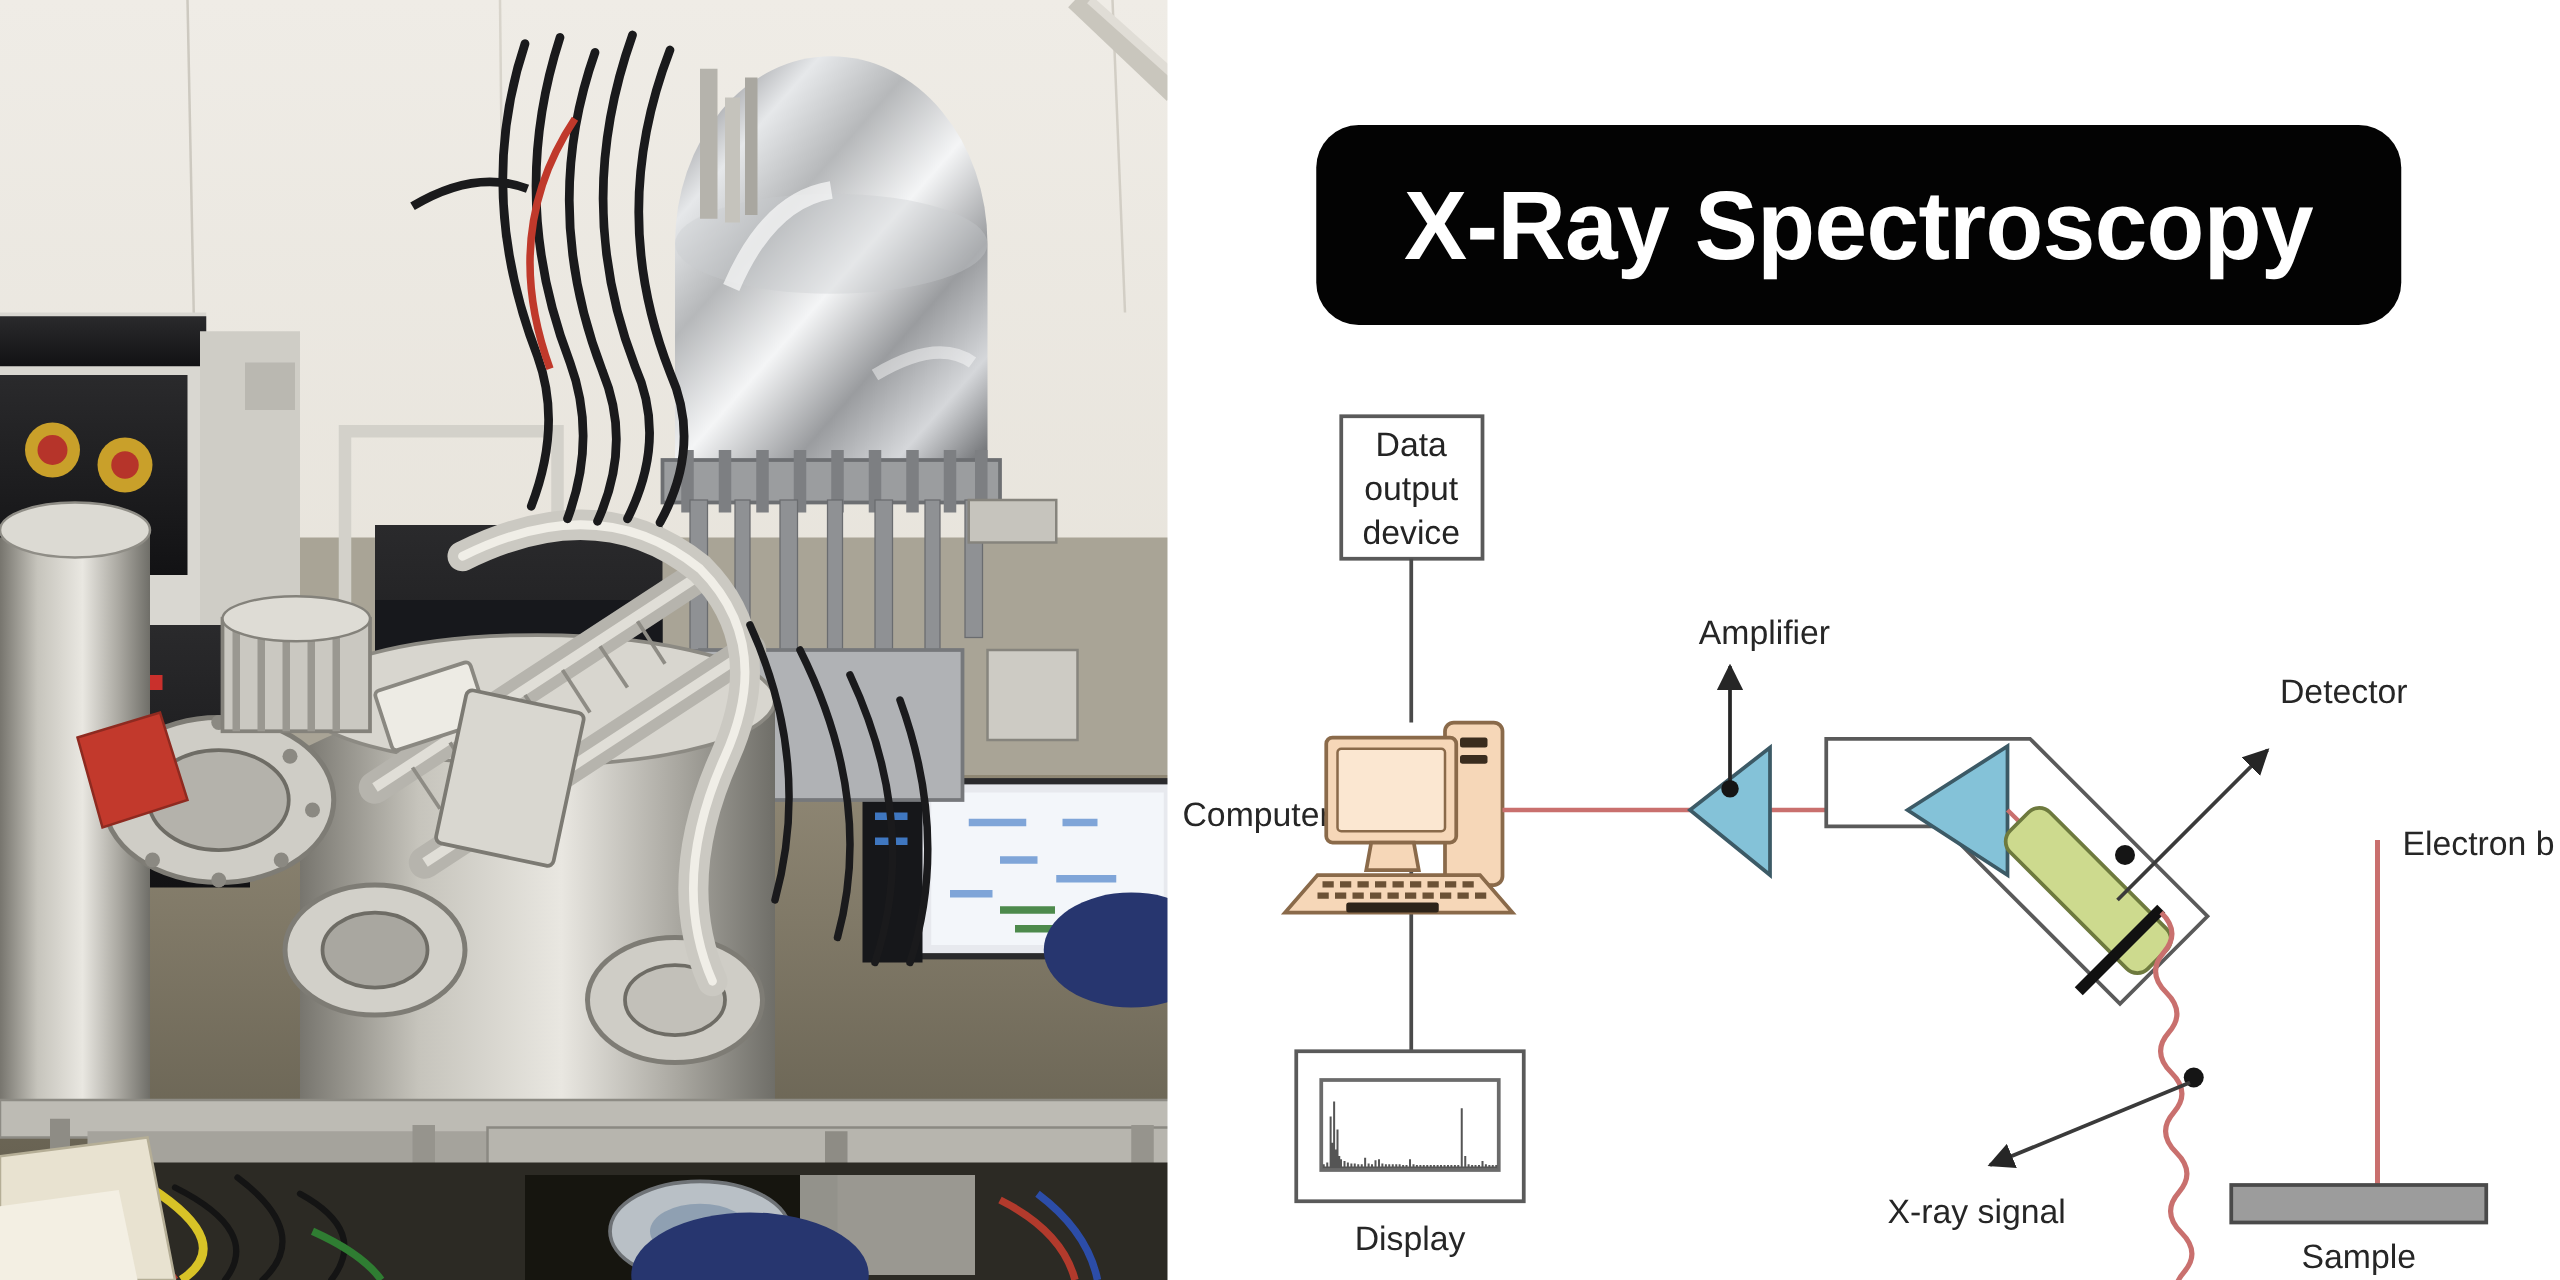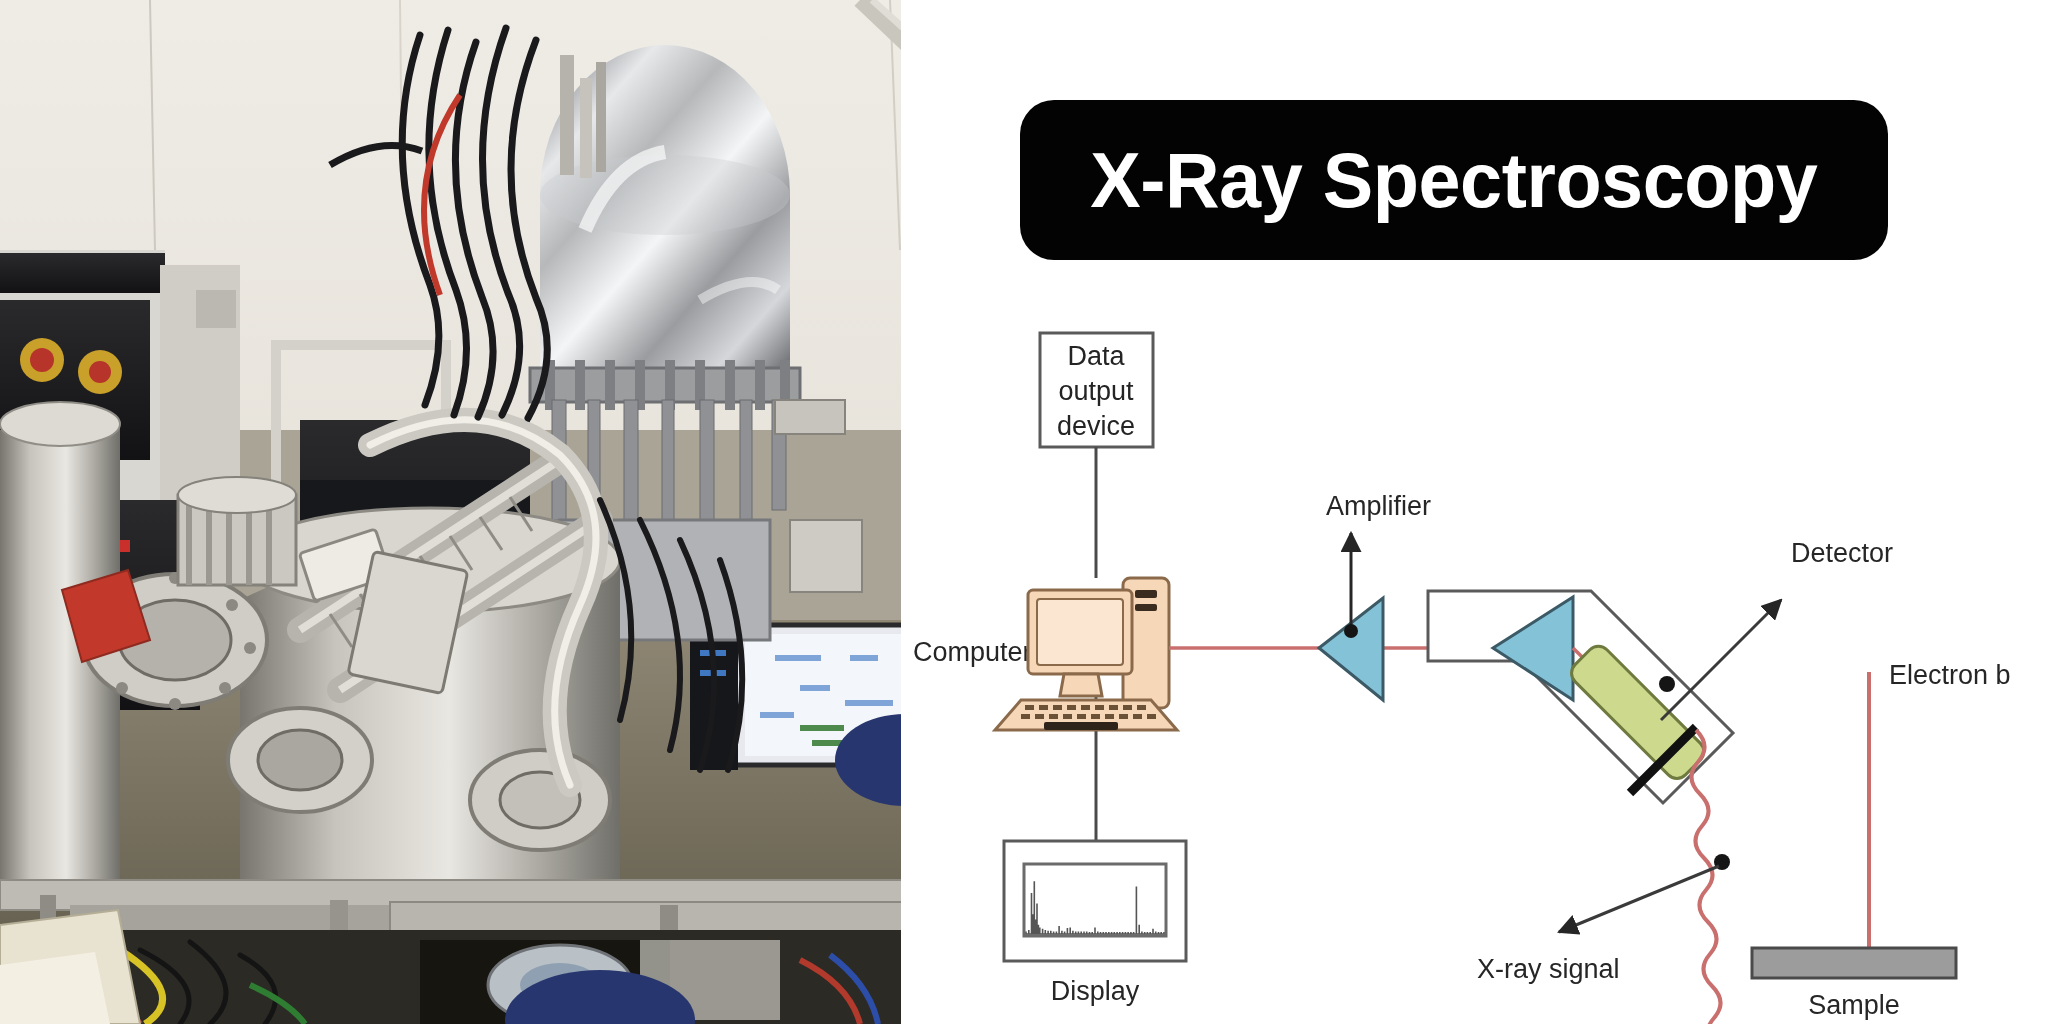--- a/index.html
+++ b/index.html
@@ -4,21 +4,21 @@
 <style>
   html,body{margin:0;padding:0;background:#fff;}
   body{width:2048px;height:1024px;overflow:hidden;font-family:"Liberation Sans",sans-serif;}
   #page{position:relative;width:2048px;height:1024px;background:#ffffff;}
 
   
   .photo{position:absolute;left:0;top:0;width:939px;height:1024px;overflow:hidden;background:#b9b4a8;}
   .photo svg{display:block;width:939px;height:1024px;}
 
   
-  .diagram{position:absolute;left:901px;top:0;width:1109px;height:1024px;background:#ffffff;}
+  .diagram{position:absolute;left:934px;top:0;width:1109px;height:1024px;background:#ffffff;}
 
   .title-banner{
     position:absolute;left:119px;top:100px;width:868px;height:160px;
     background:#030303;border-radius:34px;
     display:flex;align-items:center;justify-content:center;
   }
   .title-banner .title-text{
     color:#ffffff;font-family:"Liberation Sans",sans-serif;
     font-weight:bold;font-size:78px;letter-spacing:-0.5px;
     white-space:nowrap;transform:scaleX(0.97);

